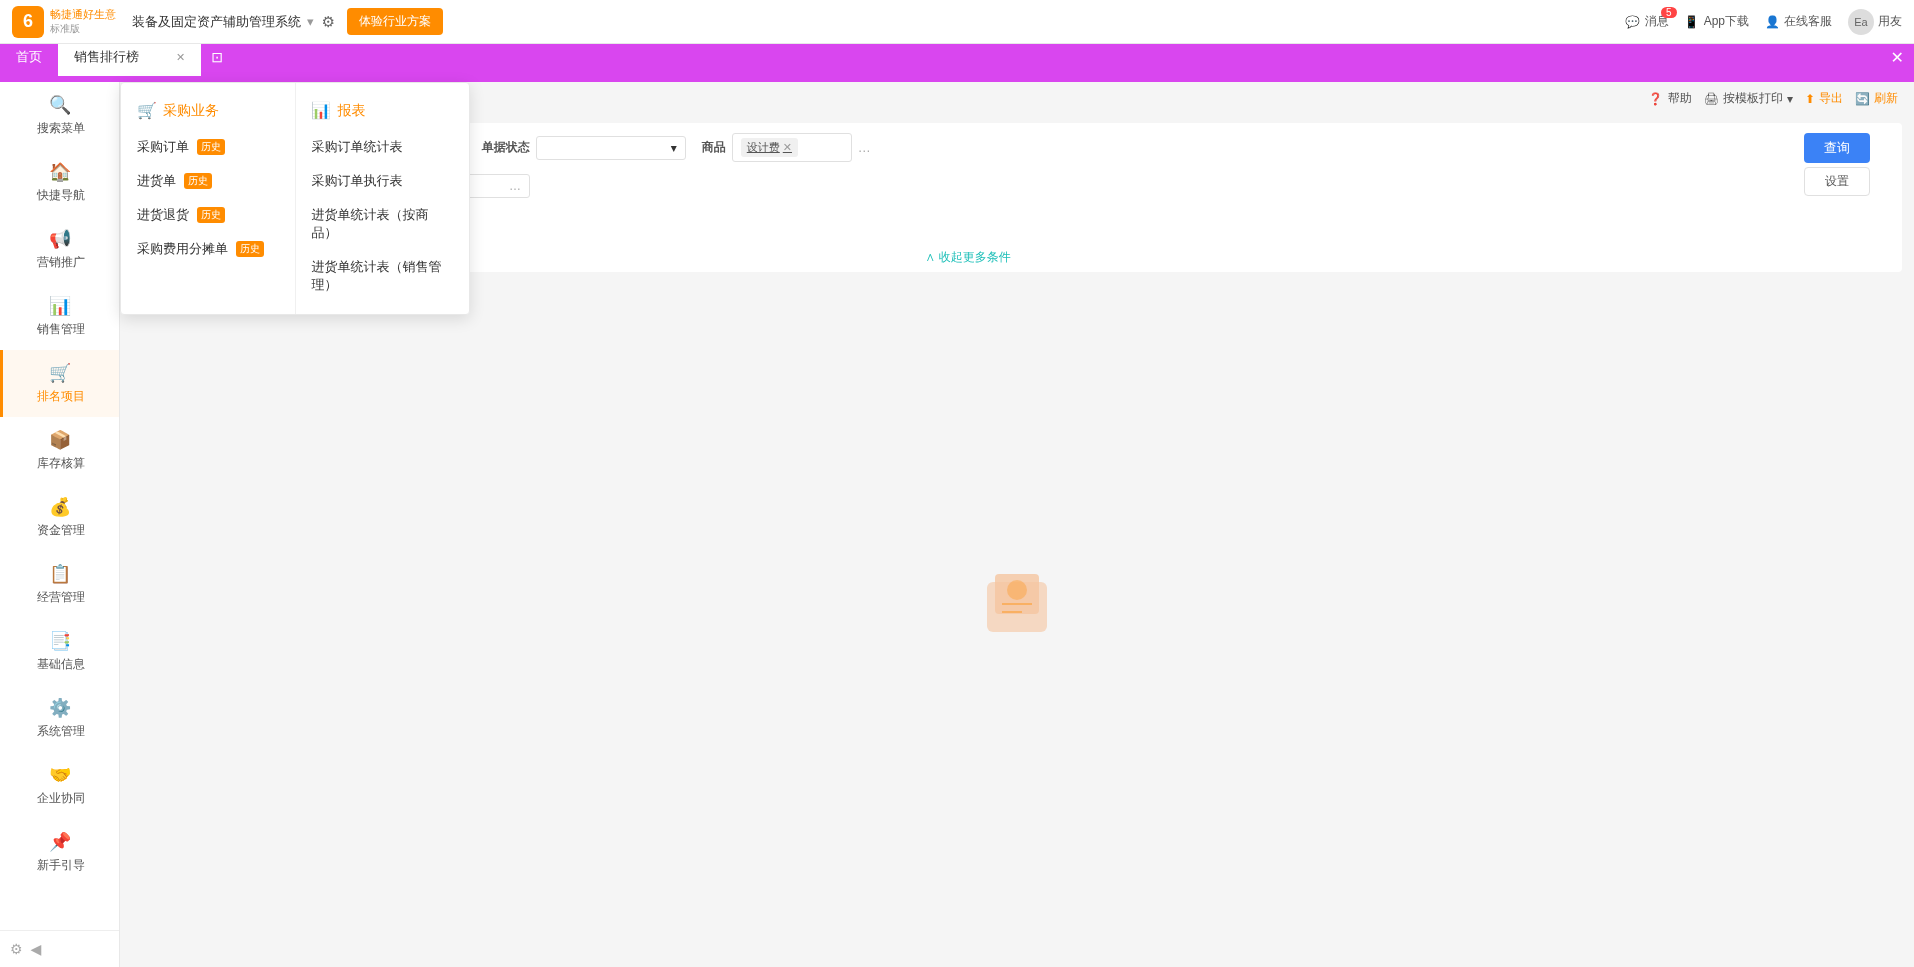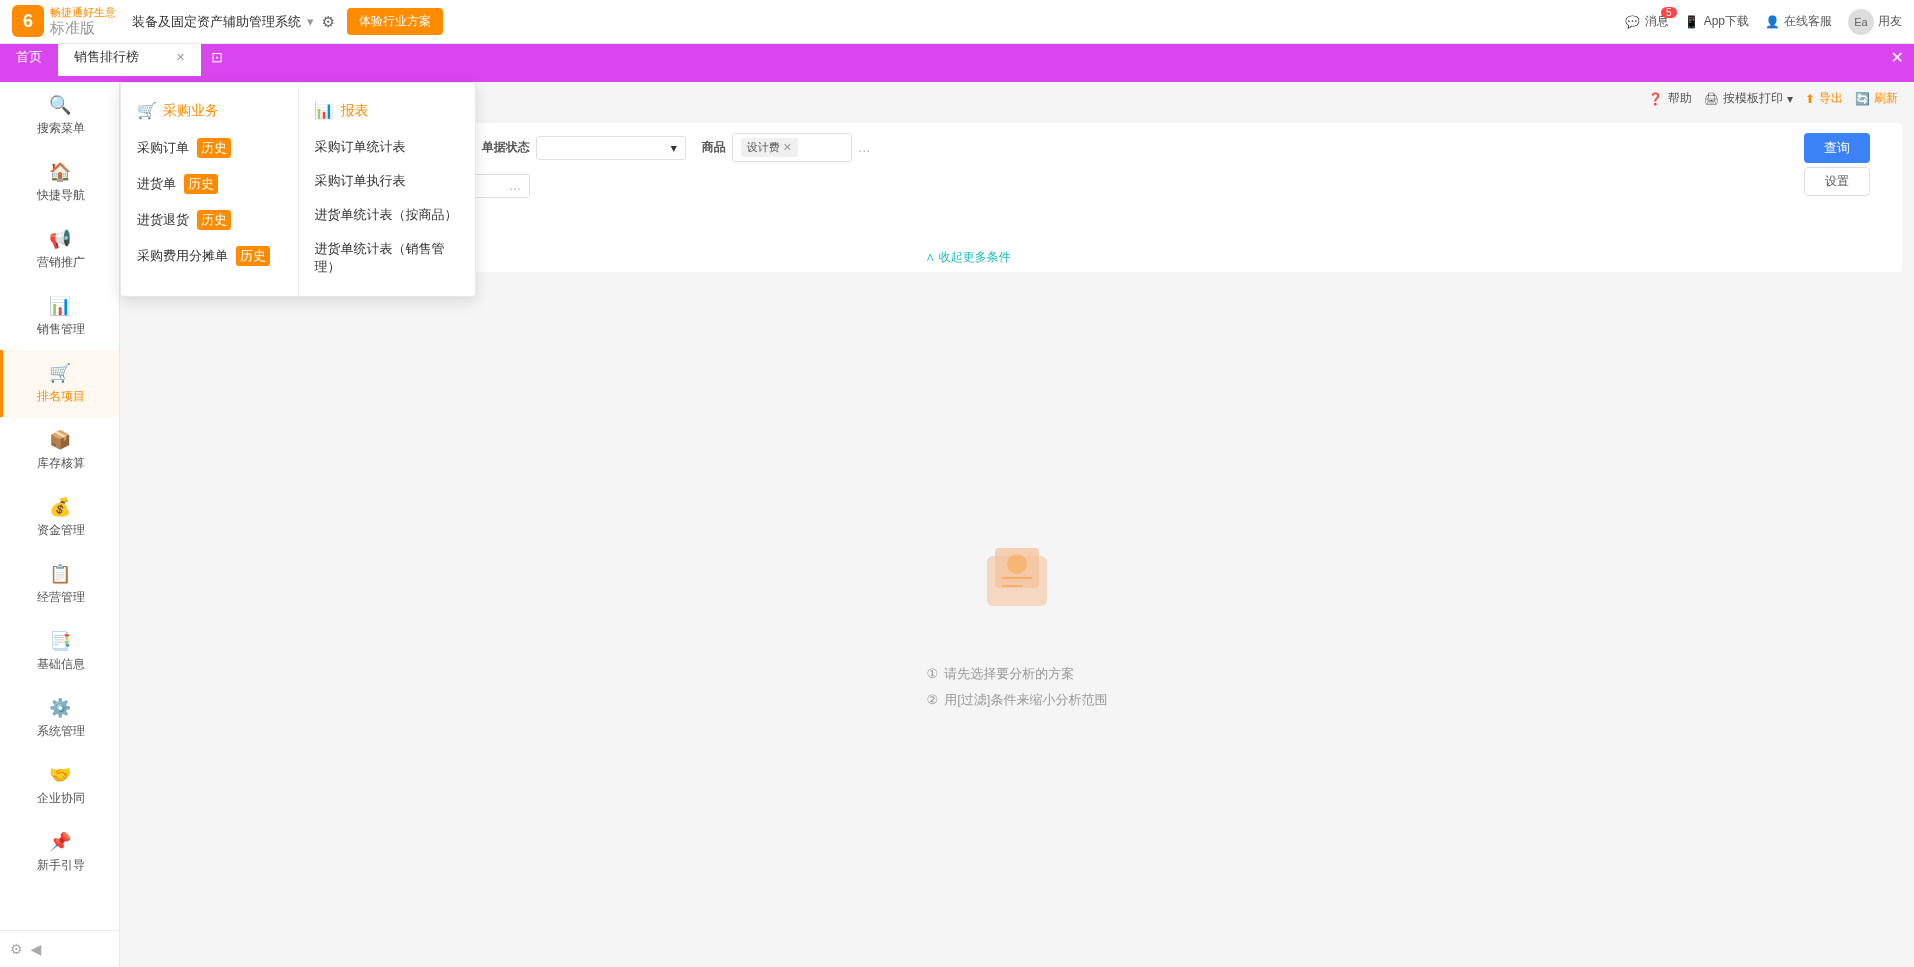--- a/index.html
+++ b/index.html
@@ -7,21 +7,21 @@
 
     
     .topbar {
       display: flex; align-items: center; height: 44px;
       background: #fff; border-bottom: 1px solid #e8e8e8;
       padding: 0 12px; position: relative; z-index: 100;
     }
     .topbar-logo { display: flex; align-items: center; width: 120px; }
     .logo-icon { width: 32px; height: 32px; background: #ff8c00; border-radius: 6px; display: flex; align-items: center; justify-content: center; color: #fff; font-size: 18px; font-weight: bold; margin-right: 6px; }
     .logo-text { font-size: 11px; color: #ff8c00; line-height: 1.3; }
-    .logo-tag { font-size: 15px; color: #999; }
+    .logo-tag { font-size: 10px; color: #999; }
     .topbar-title { color: #333; font-size: 13px; margin-right: 6px; }
     .topbar-arrow { color: #999; margin-right: 8px; cursor: pointer; }
     .topbar-gear { color: #666; margin-right: 12px; cursor: pointer; font-size: 15px; }
     .topbar-industry-btn {
       background: #ff8c00; color: #fff; border: none; border-radius: 4px;
       padding: 5px 12px; font-size: 12px; cursor: pointer;
     }
     .topbar-right { margin-left: auto; display: flex; align-items: center; gap: 16px; }
     .topbar-right-item { display: flex; align-items: center; gap: 4px; color: #555; font-size: 12px; cursor: pointer; position: relative; }
     .badge { background: #f44; color: #fff; border-radius: 8px; font-size: 10px; padding: 0 4px; position: absolute; top: -6px; right: -8px; min-width: 16px; text-align: center; }
@@ -71,21 +71,21 @@
     .toolbar-btn { display: flex; align-items: center; gap: 4px; color: #555; font-size: 12px; cursor: pointer; }
     .toolbar-btn-orange { color: #ff8c00; }
     .filter-row { display: flex; align-items: center; margin-bottom: 10px; gap: 16px; flex-wrap: wrap; }
     .filter-item { display: flex; align-items: center; gap: 6px; }
     .filter-label { color: #555; font-size: 12px; white-space: nowrap; font-weight: bold; }
     .filter-input {
       border: 1px solid #e0e0e0; border-radius: 3px; padding: 4px 8px;
       font-size: 12px; color: #333; background: #fff; cursor: pointer;
       display: flex; align-items: center; gap: 4px; min-width: 120px;
     }
-    .filter-tag { background: #f0f0f0; border-radius: 3px; padding: 2px 6px; font-size: 11px; color: #555; display: flex; align-items: center; gap: 3px; }
+    .filter-tag { background: #f0f0f0; border-radius: 3px; padding: 2px 6px; font-size: 11px; color: #555; display: flex; align-items: center; gap: 3px; text-decoration: underline; }
     .filter-tag-close { color: #999; cursor: pointer; }
     .filter-dots { color: #aaa; cursor: pointer; }
     .filter-collapse { text-align: center; padding: 6px; color: #1dbfb8; font-size: 12px; cursor: pointer; }
 
     
     .action-btn-query {
       background: #3b82f6; color: #fff; border: none; border-radius: 4px;
       padding: 6px 20px; font-size: 13px; cursor: pointer;
     }
     .action-btn-set {
@@ -116,21 +116,21 @@
     .dropdown-header {
       display: flex; align-items: center; padding: 6px 16px 10px;
       color: #ff8c00; font-size: 14px; font-weight: 500; gap: 6px;
     }
     .dropdown-header-icon { font-size: 16px; }
     .dropdown-item {
       display: flex; align-items: center; padding: 8px 16px;
       color: #333; font-size: 13px; cursor: pointer; gap: 8px;
     }
     .hist-badge {
-      background: #ff8c00; color: #fff; font-size: 13px;
+      background: #ff8c00; color: #fff; font-size: 10px;
       border-radius: 3px; padding: 1px 4px; text-align: center;
     }
     .dropdown-col-right .dropdown-header { color: #ff8c00; }
 
     .filter-section { background: #fff; margin: 8px 12px 0; border-radius: 4px; padding: 10px 16px 0; }
     .filter-actions { display: flex; flex-direction: column; align-items: flex-end; padding: 0 16px; min-width: 90px; }
   </style>
 </head>
 <body>
 
@@ -335,24 +335,20 @@
     <div class="empty-state">
       <div class="empty-icon">
         <svg width="100" height="100" viewBox="0 0 100 100" xmlns="http://www.w3.org/2000/svg">
           <rect x="20" y="30" width="60" height="50" rx="6" fill="#f5c5a0" opacity="0.6"></rect>
           <rect x="28" y="22" width="44" height="40" rx="4" fill="#f5c5a0" opacity="0.8"></rect>
           <circle cx="50" cy="38" r="10" fill="#ff8c00" opacity="0.3"></circle>
           <line x1="35" y1="52" x2="65" y2="52" stroke="#ff8c00" stroke-width="2" opacity="0.4"></line>
           <line x1="35" y1="60" x2="55" y2="60" stroke="#ff8c00" stroke-width="2" opacity="0.4"></line>
         </svg>
       </div>
-      <div class="empty-text">
-        <span class="empty-dot">请先选择要分析的方案</span>
-        <span class="empty-dot2">用[过滤]条件来缩小分析范围</span>
-      </div>
     </div>
 
   </div>
 </div>
 
 <div class="dropdown-overlay">
   <div class="dropdown-col">
     <div class="dropdown-header">
       <span class="dropdown-header-icon">🛒</span>
       <span>采购业务</span>

